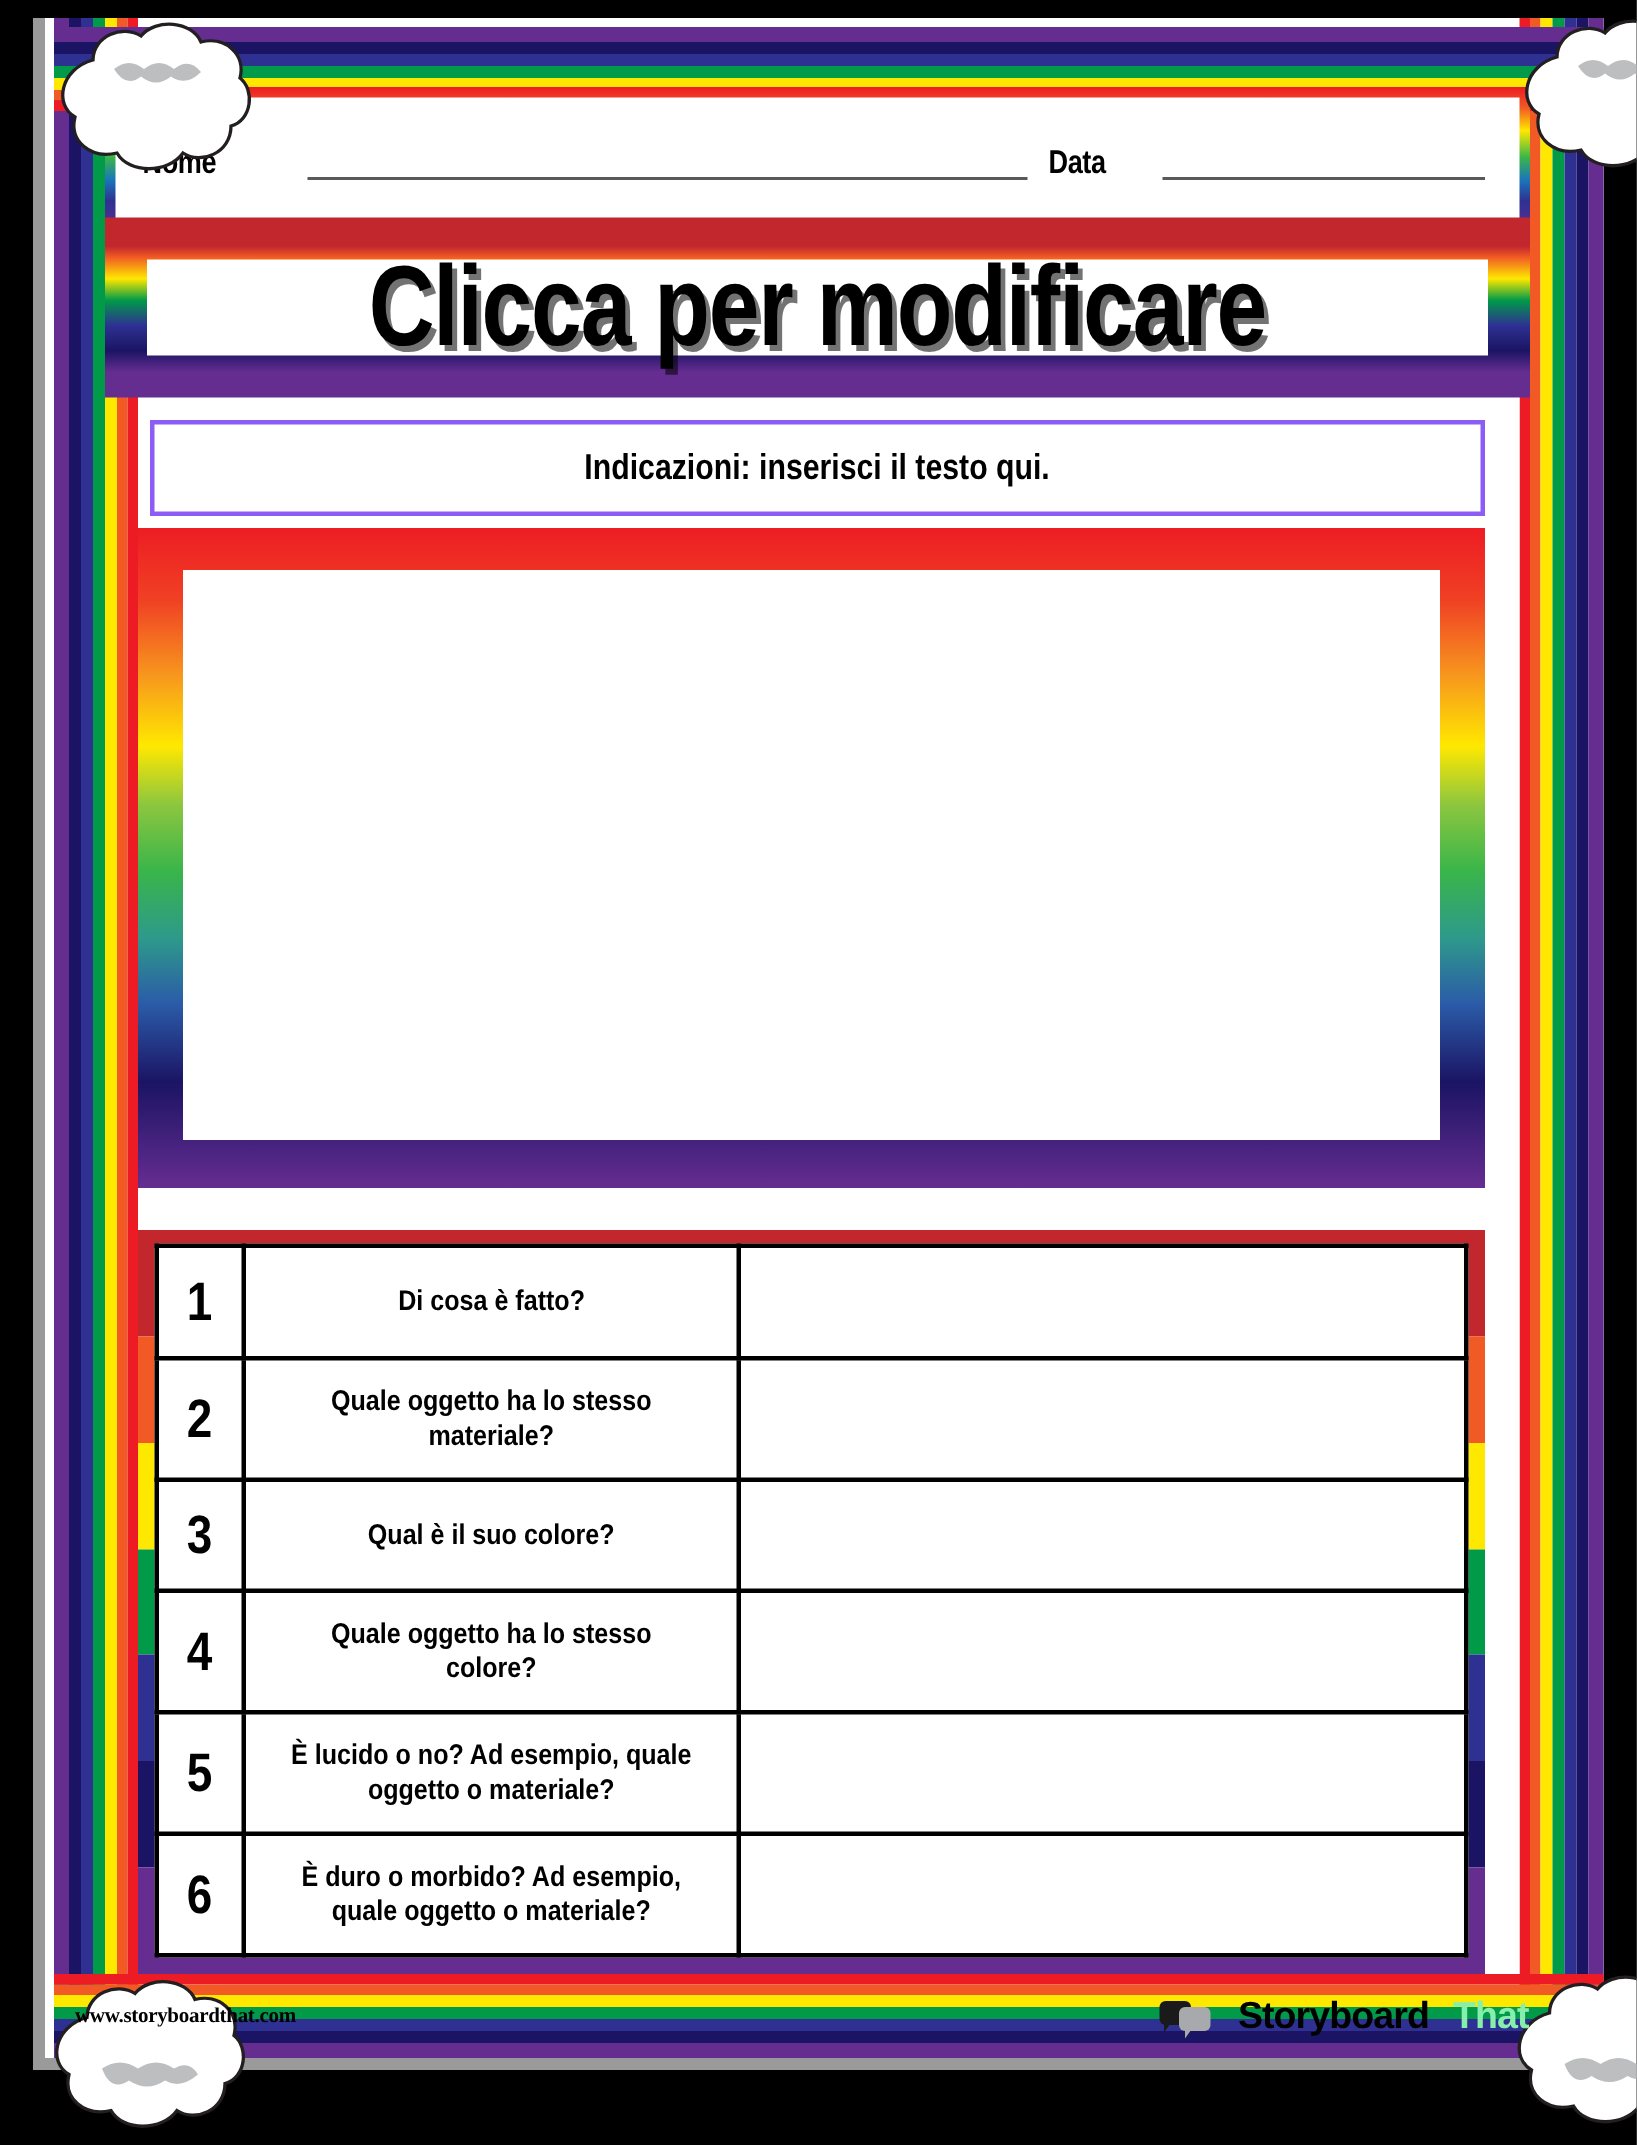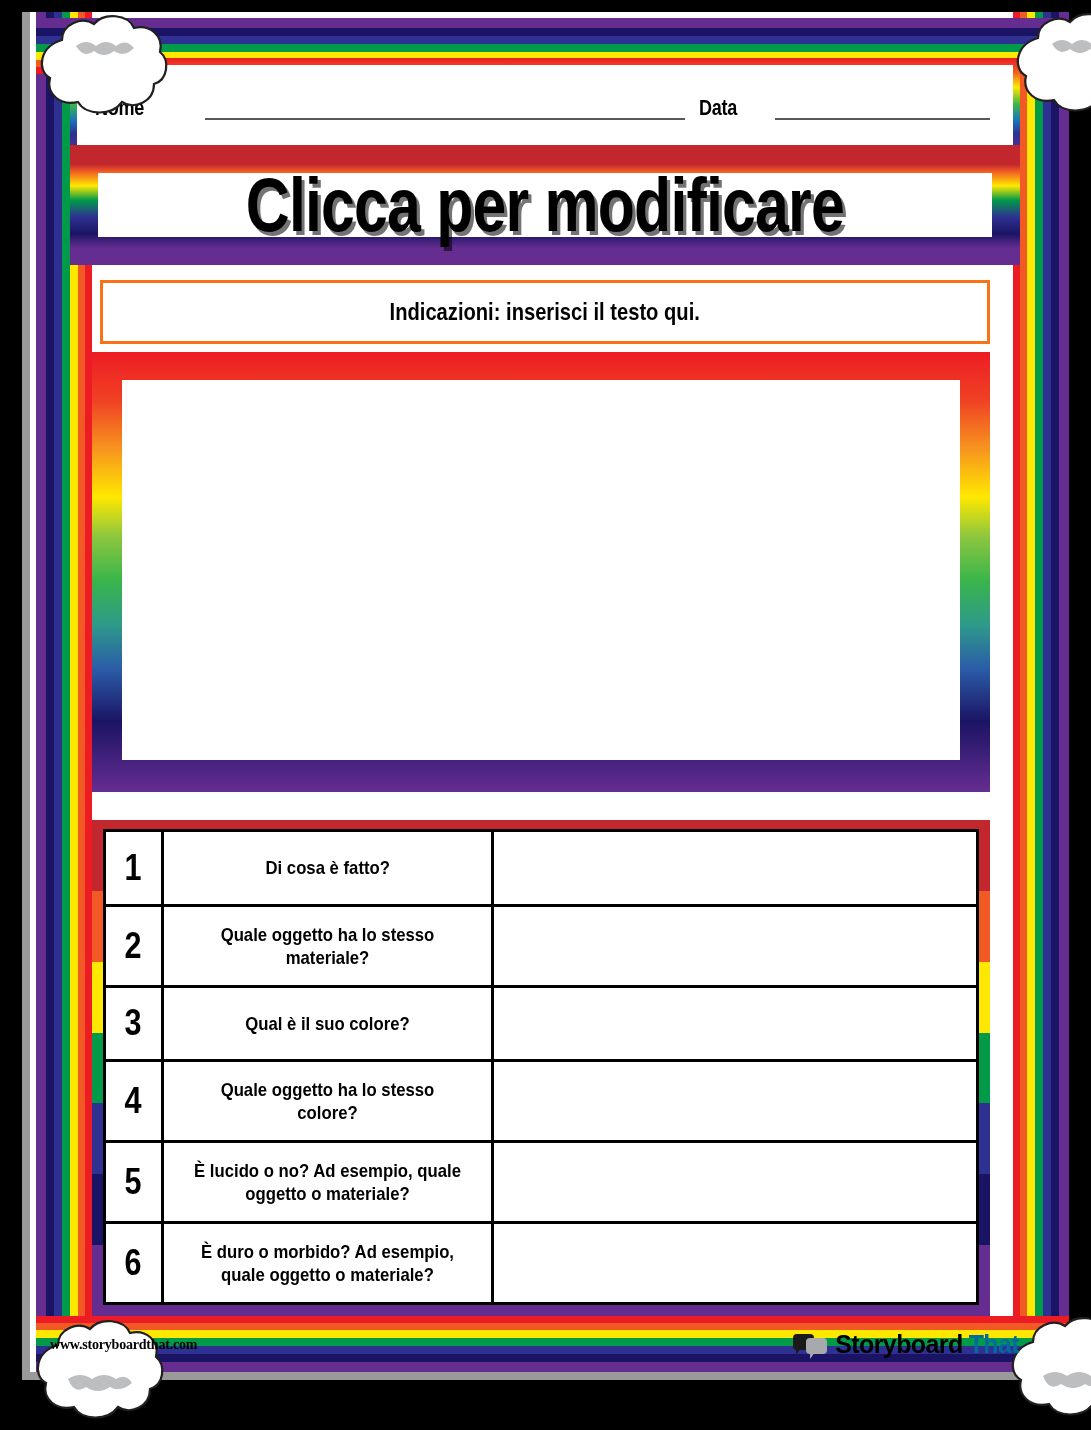--- a/index.html
+++ b/index.html
@@ -186,21 +186,21 @@
   }
 
   
   .instrbox {
     position: absolute;
     left: 100px;
     top: 280px;
     width: 890px;
     height: 64px;
     box-sizing: border-box;
-    border: 3px solid #f97316;
+    border: 3px solid #8b5cf6;
     background: #ffffff;
     display: flex;
     align-items: center;
     justify-content: center;
   }
   .instr-text {
     font-family: "Liberation Sans", sans-serif;
     font-weight: bold;
     font-size: 24px;
     color: #000;
@@ -298,21 +298,21 @@
     color: #000;
     letter-spacing: -0.2px;
   }
   .sbt-logo {
     position: absolute;
     right: 72px;
     top: 1330px;
     z-index: 8;
     display: flex;
     align-items: center;
-    gap: 6px;
+    gap: 16px;
   }
   .sbt-bubbles {
     position: relative;
     width: 36px;
     height: 26px;
   }
   .bub-dark {
     position: absolute;
     left: 0; top: 2px;
     width: 21px; height: 16px;
@@ -340,21 +340,21 @@
     border-left: 5px solid #a7a9ac;
     border-bottom: 7px solid transparent;
   }
   .sbt-word {
     font-family: "Liberation Sans", sans-serif;
     font-weight: bold;
     font-size: 25px;
     letter-spacing: -0.6px;
   }
   .sbt-story { color: #000000; }
-  .sbt-that  { color: #0369a1; }
+  .sbt-that  { color: #86efac; }
 </style>
 </head>
 <body>
 
 <div id="page">
 
   <div class="sheet-shadow"></div>
   <div class="sheet-inner"></div>
 
   <div class="v-stripes">

